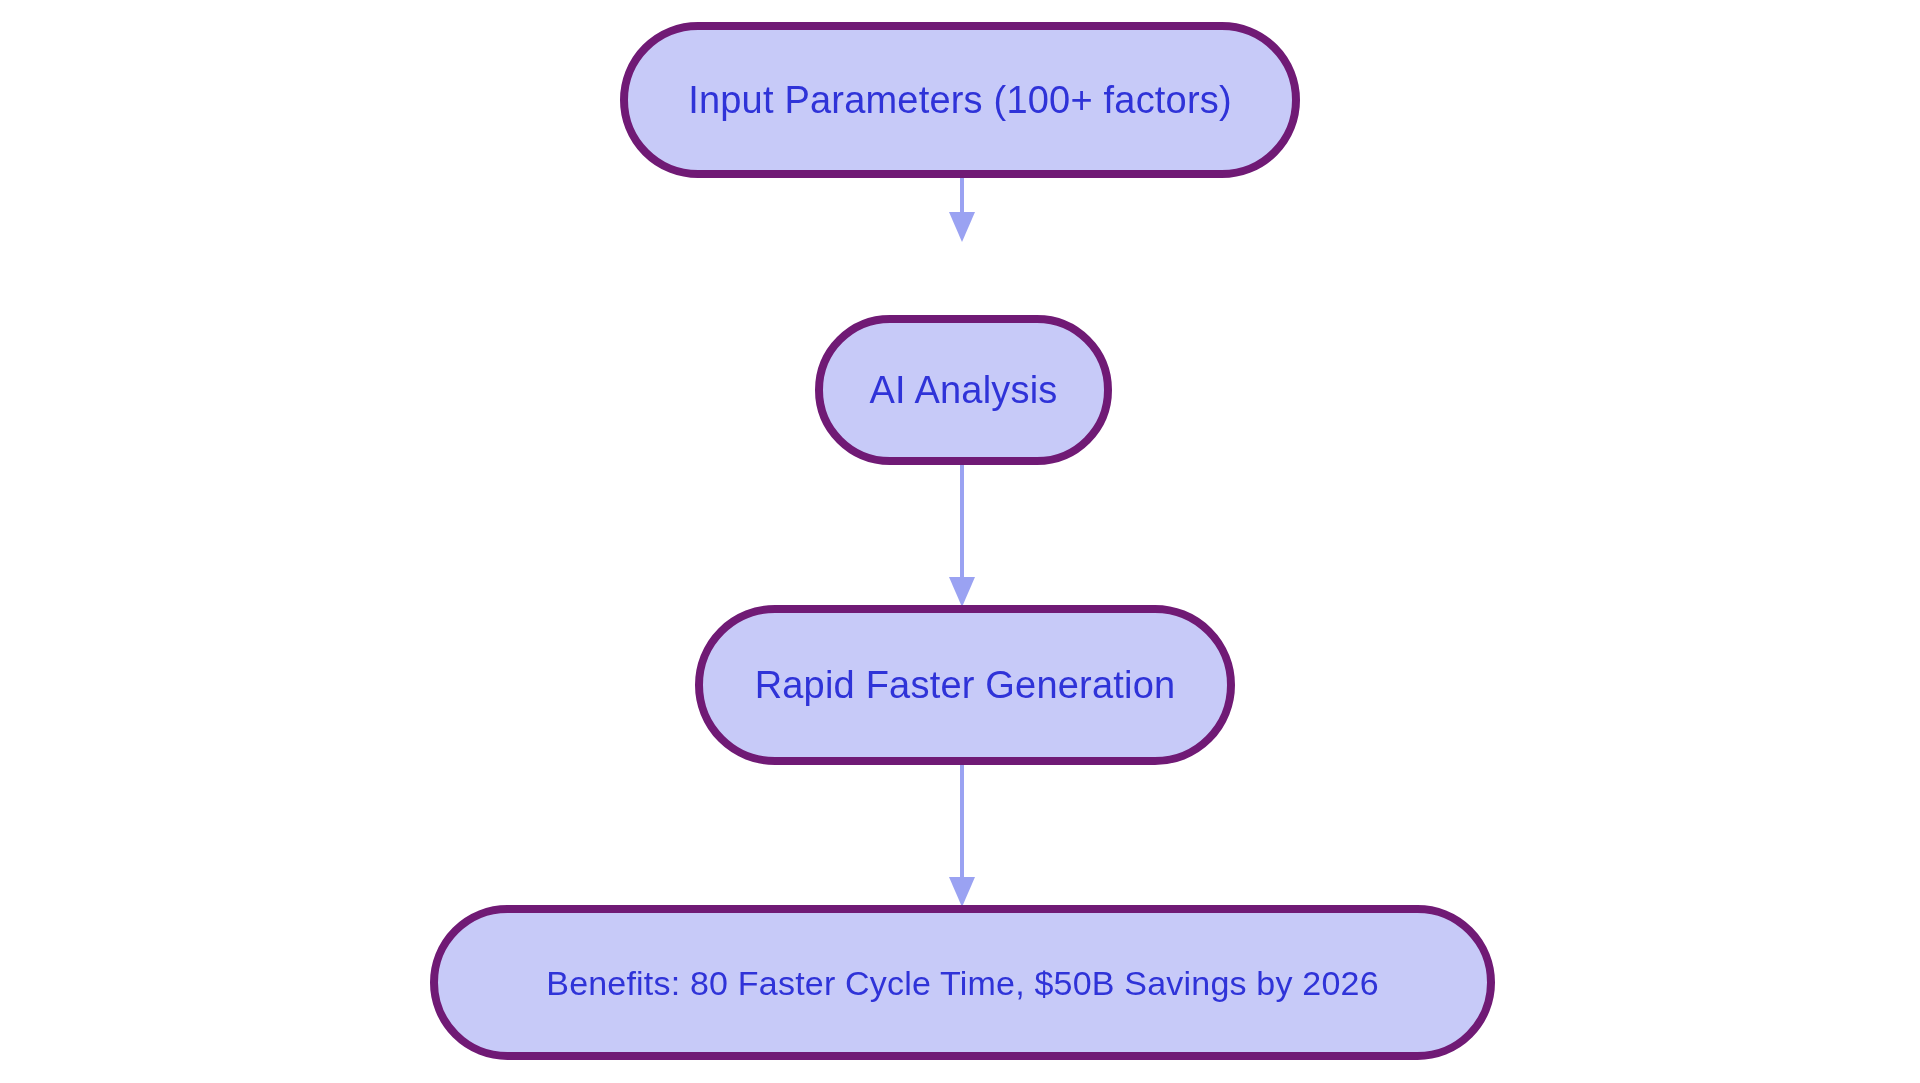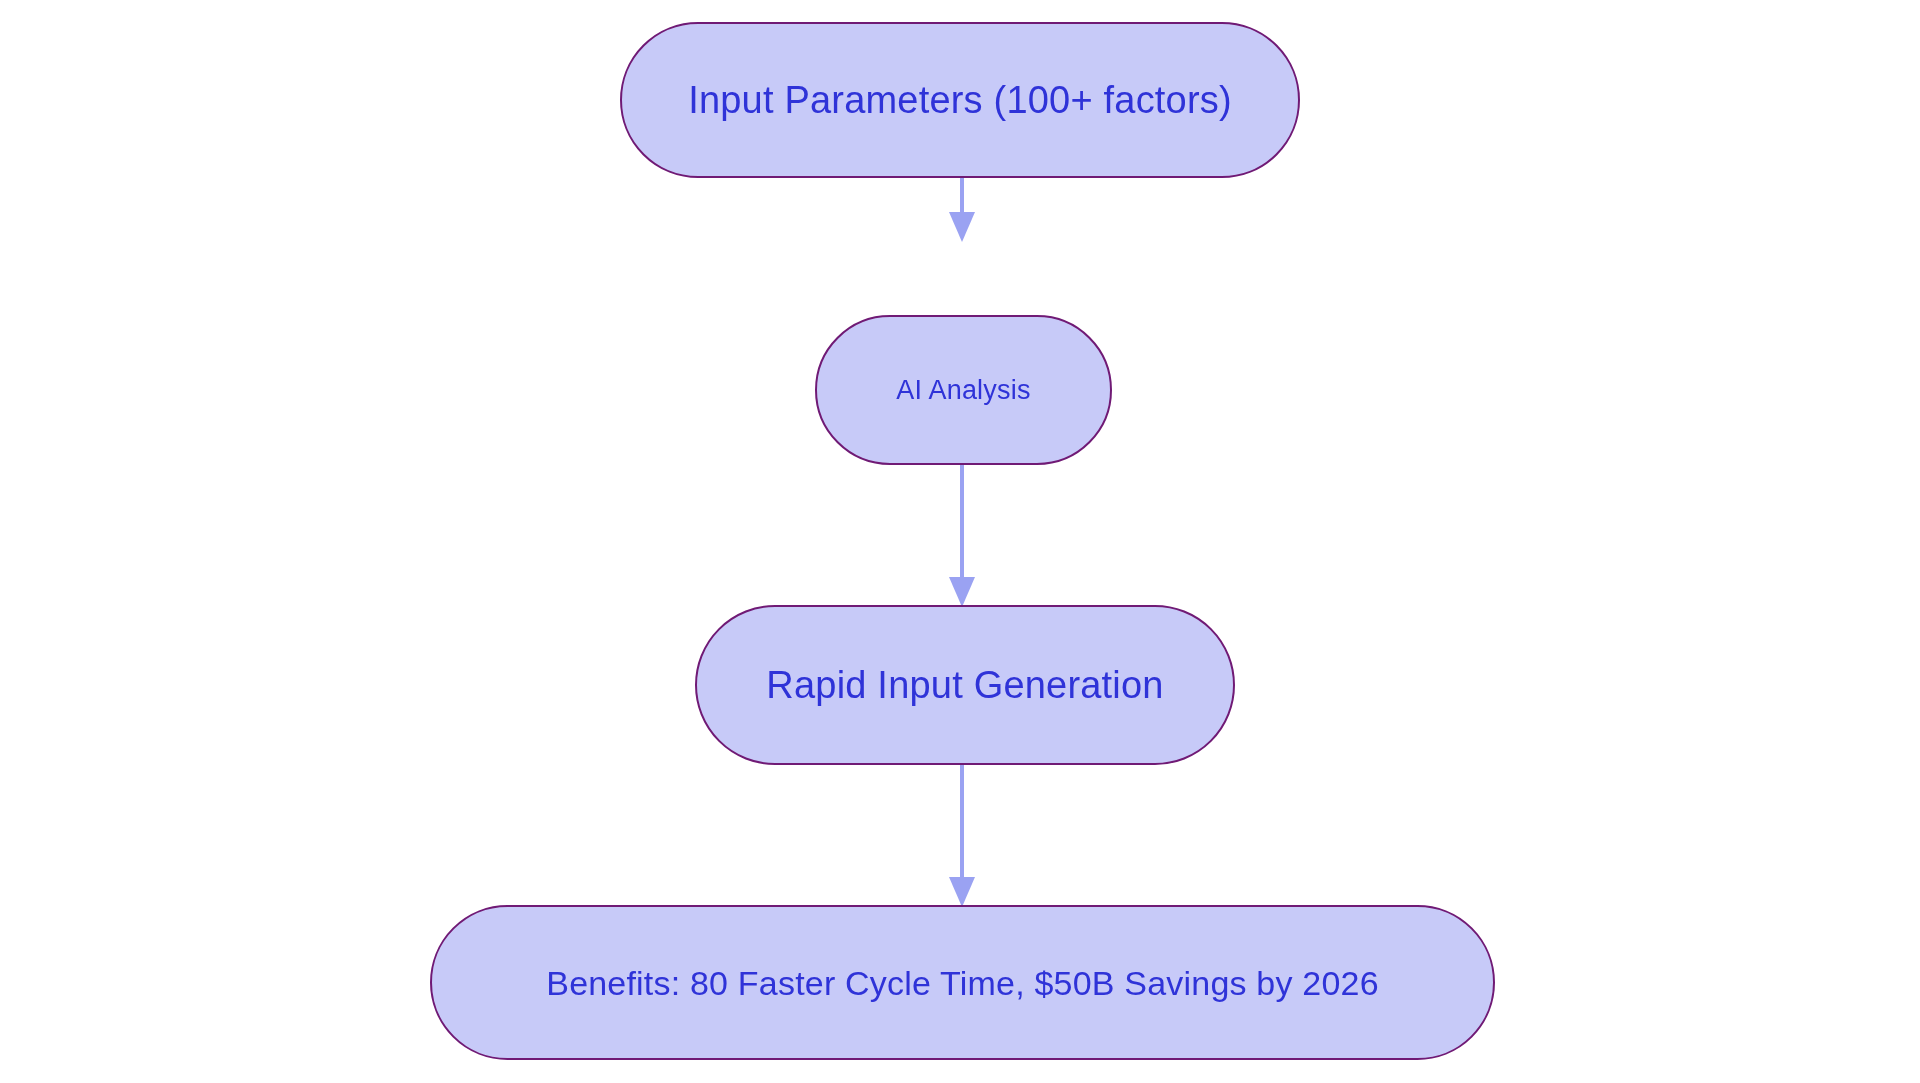--- a/index.html
+++ b/index.html
@@ -22,21 +22,21 @@
     background: #ffffff;
   }
 
   .node {
     position: absolute;
     box-sizing: border-box;
     display: flex;
     align-items: center;
     justify-content: center;
     background: #c7caf8;
-    border: 2px solid #701a75;
+    border: 8px solid #701a75;
     border-radius: 999px;
     z-index: 2;
   }
 
   .node-label {
     color: #2f33d8;
     font-family: "Liberation Sans", sans-serif;
     font-weight: 400;
     white-space: nowrap;
     letter-spacing: 0.2px;
@@ -51,21 +51,21 @@
     height: 156px;
   }
   #node-input-parameters .node-label { font-size: 38px; }
 
   #node-ai-analysis {
     left: 815px;
     top: 315px;
     width: 297px;
     height: 150px;
   }
-  #node-ai-analysis .node-label { font-size: 27px; }
+  #node-ai-analysis .node-label { font-size: 38px; }
 
   #node-rapid-quote-generation {
     left: 695px;
     top: 605px;
     width: 540px;
     height: 160px;
   }
   #node-rapid-quote-generation .node-label { font-size: 38px; }
 
   #node-benefits {
@@ -127,21 +127,21 @@
   <div class="node" id="node-ai-analysis">
     <span class="node-label">AI Analysis</span>
   </div>
 
   <div class="connector" id="connector-2">
     <div class="connector-line"></div>
     <div class="connector-head"></div>
   </div>
 
   <div class="node" id="node-rapid-quote-generation">
-    <span class="node-label">Rapid Input Generation</span>
+    <span class="node-label">Rapid Faster Generation</span>
   </div>
 
   <div class="connector" id="connector-3">
     <div class="connector-line"></div>
     <div class="connector-head"></div>
   </div>
 
   <div class="node" id="node-benefits">
     <span class="node-label">Benefits: 80 Faster Cycle Time, $50B Savings by 2026</span>
   </div>

